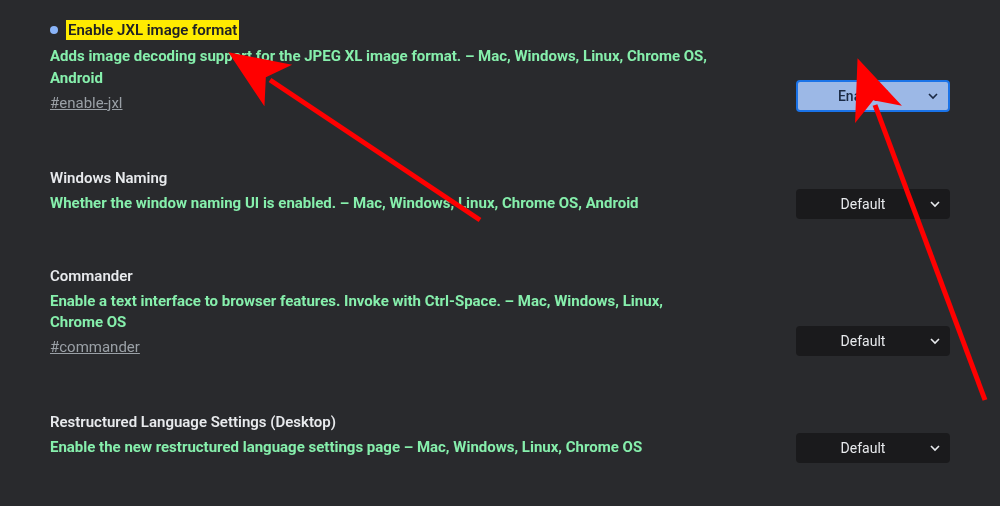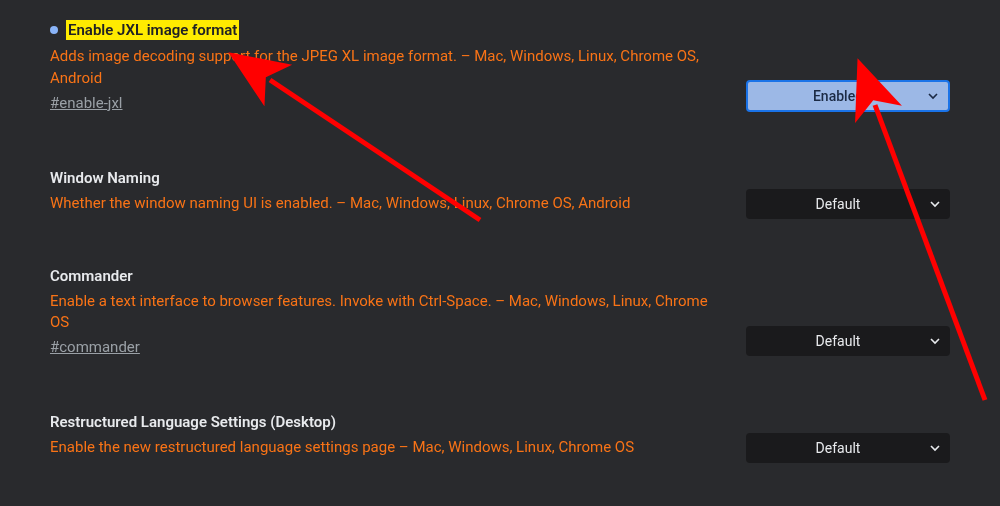--- a/index.html
+++ b/index.html
@@ -42,37 +42,38 @@
     display:inline-block;
     width:8px;height:8px;
     border-radius:50%;
     background:#8ab4f8;
     margin-right:8px;
     vertical-align:middle;
     position:relative;
     top:-1px;
   }
   .flag-desc{
-    color:#f97316;
+    color:#86efac;
     line-height:1.45;
     margin-bottom:4px;
+    font-weight:bold;
   }
   .flag-hash{
     color:#9aa0a6;
     text-decoration:underline;
     cursor:pointer;
     display:inline-block;
   }
   .dropdown-cell{
     flex:0 0 auto;
     margin-left:auto;
     padding-top:30px;
   }
   .dropdown{
-    width:204px;
+    width:154px;
     height:30px;
     border-radius:4px;
     display:flex;
     align-items:center;
     padding:0 10px 0 0;
     box-sizing:border-box;
     cursor:pointer;
     position:relative;
   }
   .dropdown.dark{
@@ -124,21 +125,21 @@
           <svg viewBox="0 0 10 10">
               <path d="M1 3 L5 7 L9 3" fill="none" stroke="#1b2a44" stroke-width="1.6"></path>
             </svg>
         </span>
       </div>
     </div>
   </div>
 
   <div class="flag-row">
     <div class="flag-text">
-      <span class="flag-title">Window Naming</span>
+      <span class="flag-title">Windows Naming</span>
       <div class="flag-desc">Whether the window naming UI is enabled. – Mac, Windows, Linux, Chrome OS, Android</div>
     </div>
     <div class="dropdown-cell" style="padding-top:16px;">
       <div class="dropdown dark">
         <span class="dd-label">Default</span>
         <span class="chev">
           <svg viewBox="0 0 10 10">
               <path d="M1 3 L5 7 L9 3" fill="none" stroke="#e8eaed" stroke-width="1.6"></path>
             </svg>
         </span>

